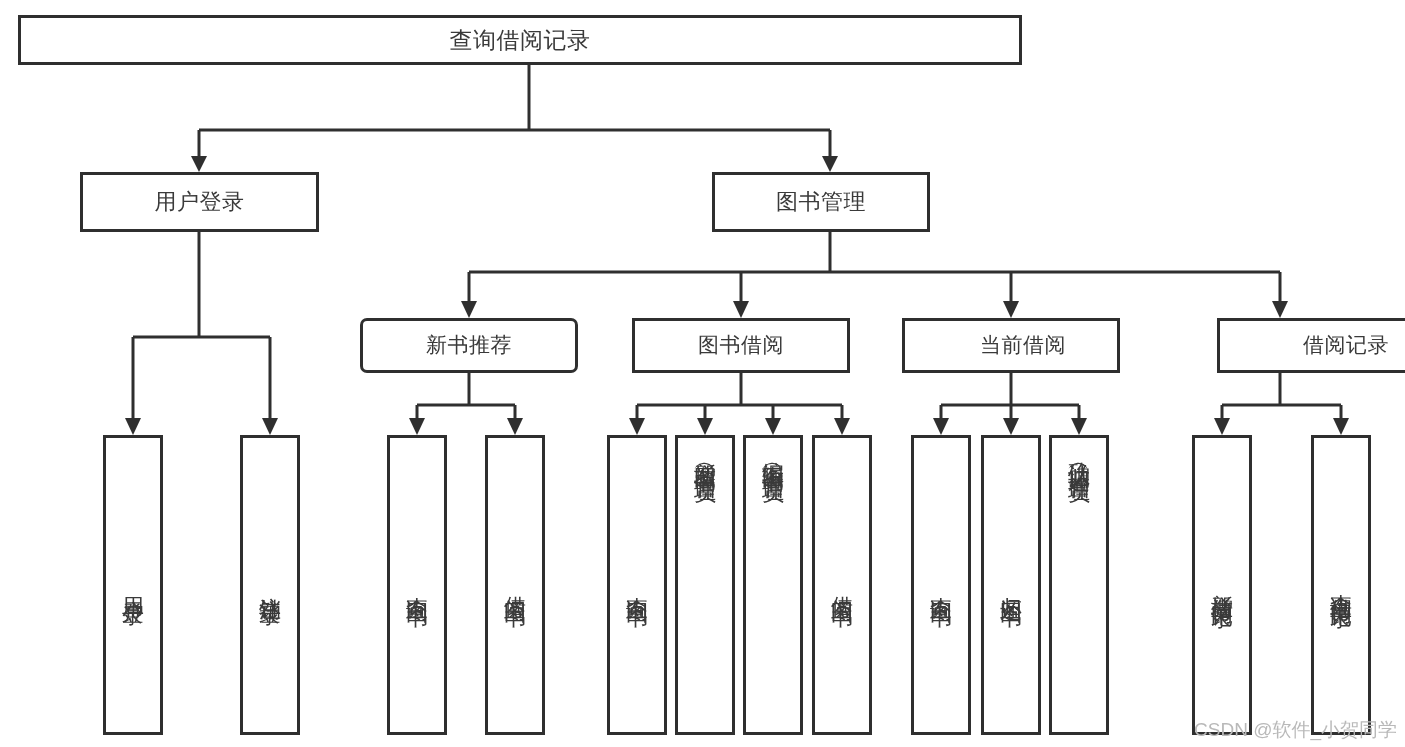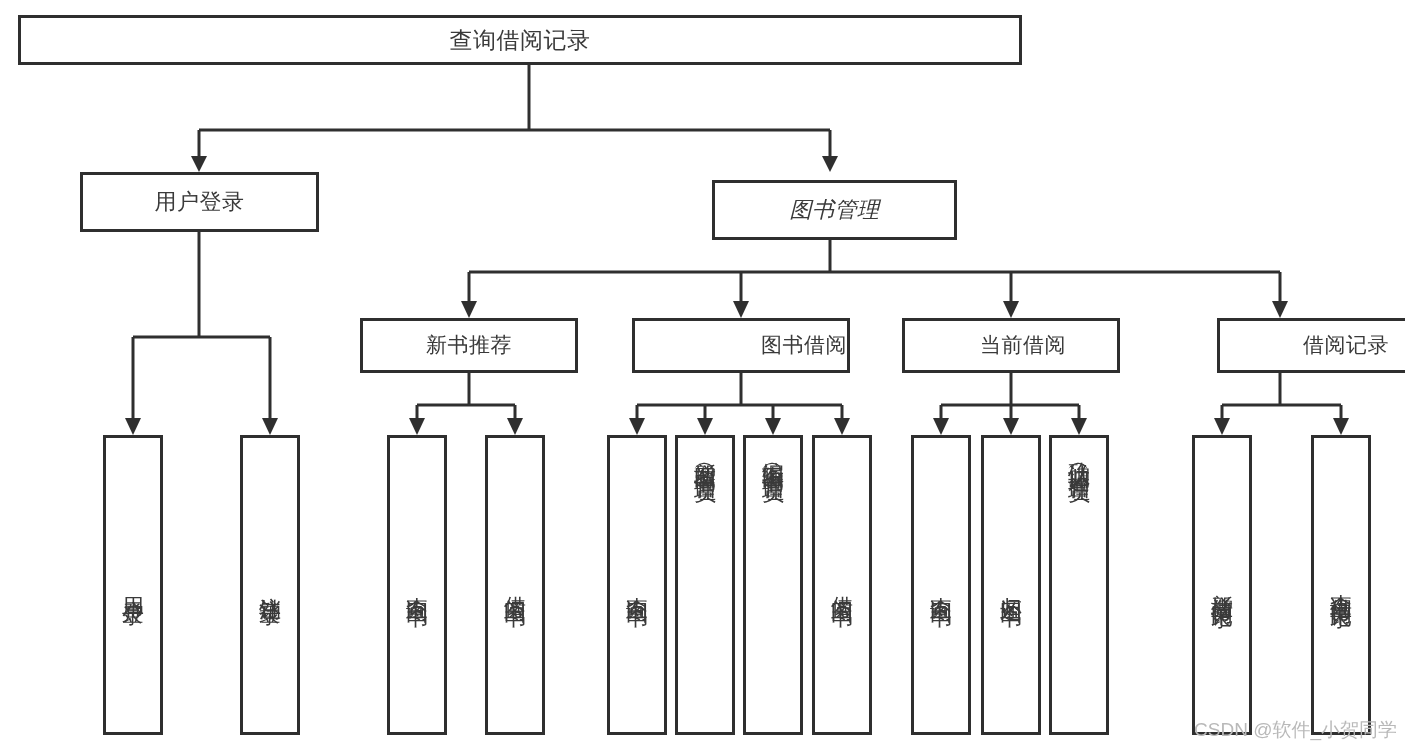--- a/index.html
+++ b/index.html
@@ -161,28 +161,28 @@
     <polygon points="1333,418 1349,418 1341,435"></polygon>
   </svg>
 
   <div class="node root" style="left:18px; top:15px; width:1004px; height:50px;">
     <span class="label">查询借阅记录</span>
   </div>
 
   <div class="node level2" style="left:80px; top:172px; width:239px; height:60px;">
     <span class="label">用户登录</span>
   </div>
-  <div class="node level2" style="left:712px; top:180px; width:245px; height:60px;font-style:italic;">
+  <div class="node level2" style="left:712px; top:172px; width:218px; height:60px;">
     <span class="label">图书管理</span>
   </div>
 
-  <div class="node level3" style="left:360px; top:318px; width:218px; height:55px;">
+  <div class="node level3" style="left:360px; top:318px; width:218px; height:55px;border-radius:7px;">
     <span class="label">新书推荐</span>
   </div>
-  <div class="node level3" style="left:632px; top:318px; width:218px; height:55px;justify-content:flex-end;">
+  <div class="node level3" style="left:632px; top:318px; width:218px; height:55px;">
     <span class="label">图书借阅</span>
   </div>
   <div class="node level3" style="left:902px; top:318px; width:218px; height:55px;padding-left:24px;">
     <span class="label">当前借阅</span>
   </div>
   <div class="node level3" style="left:1217px; top:318px; width:258px; height:55px;">
     <span class="label">借阅记录</span>
   </div>
 
   <div class="node leaf centered" style="left:103px; top:435px; width:60px; height:300px;">

